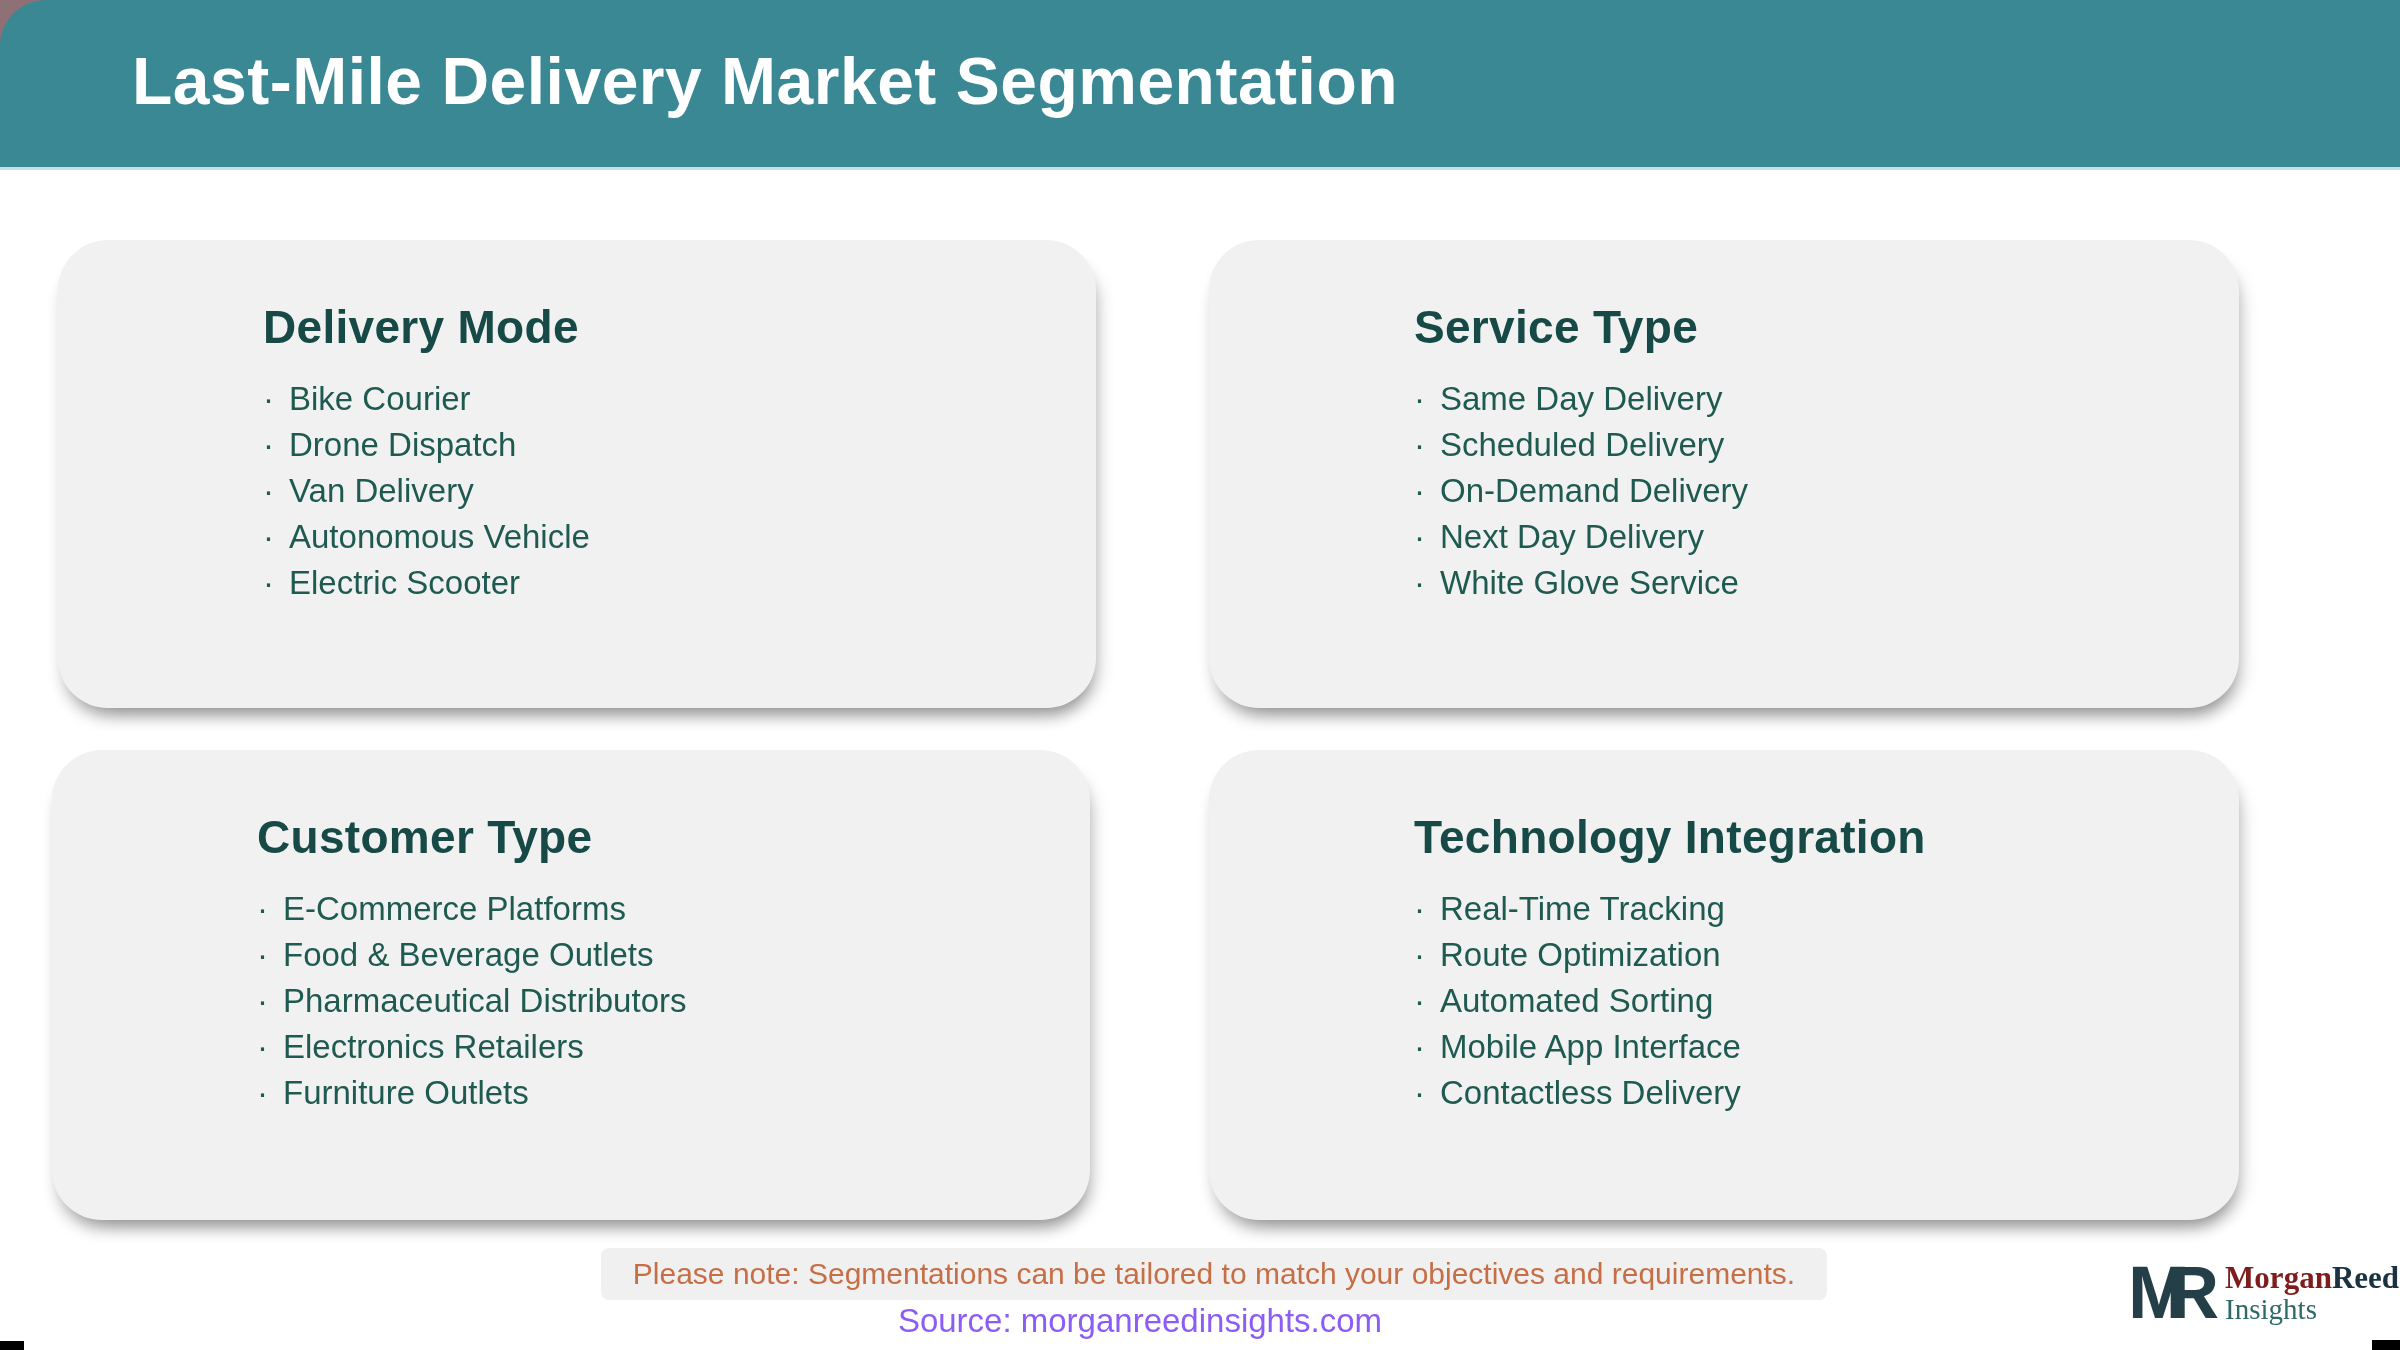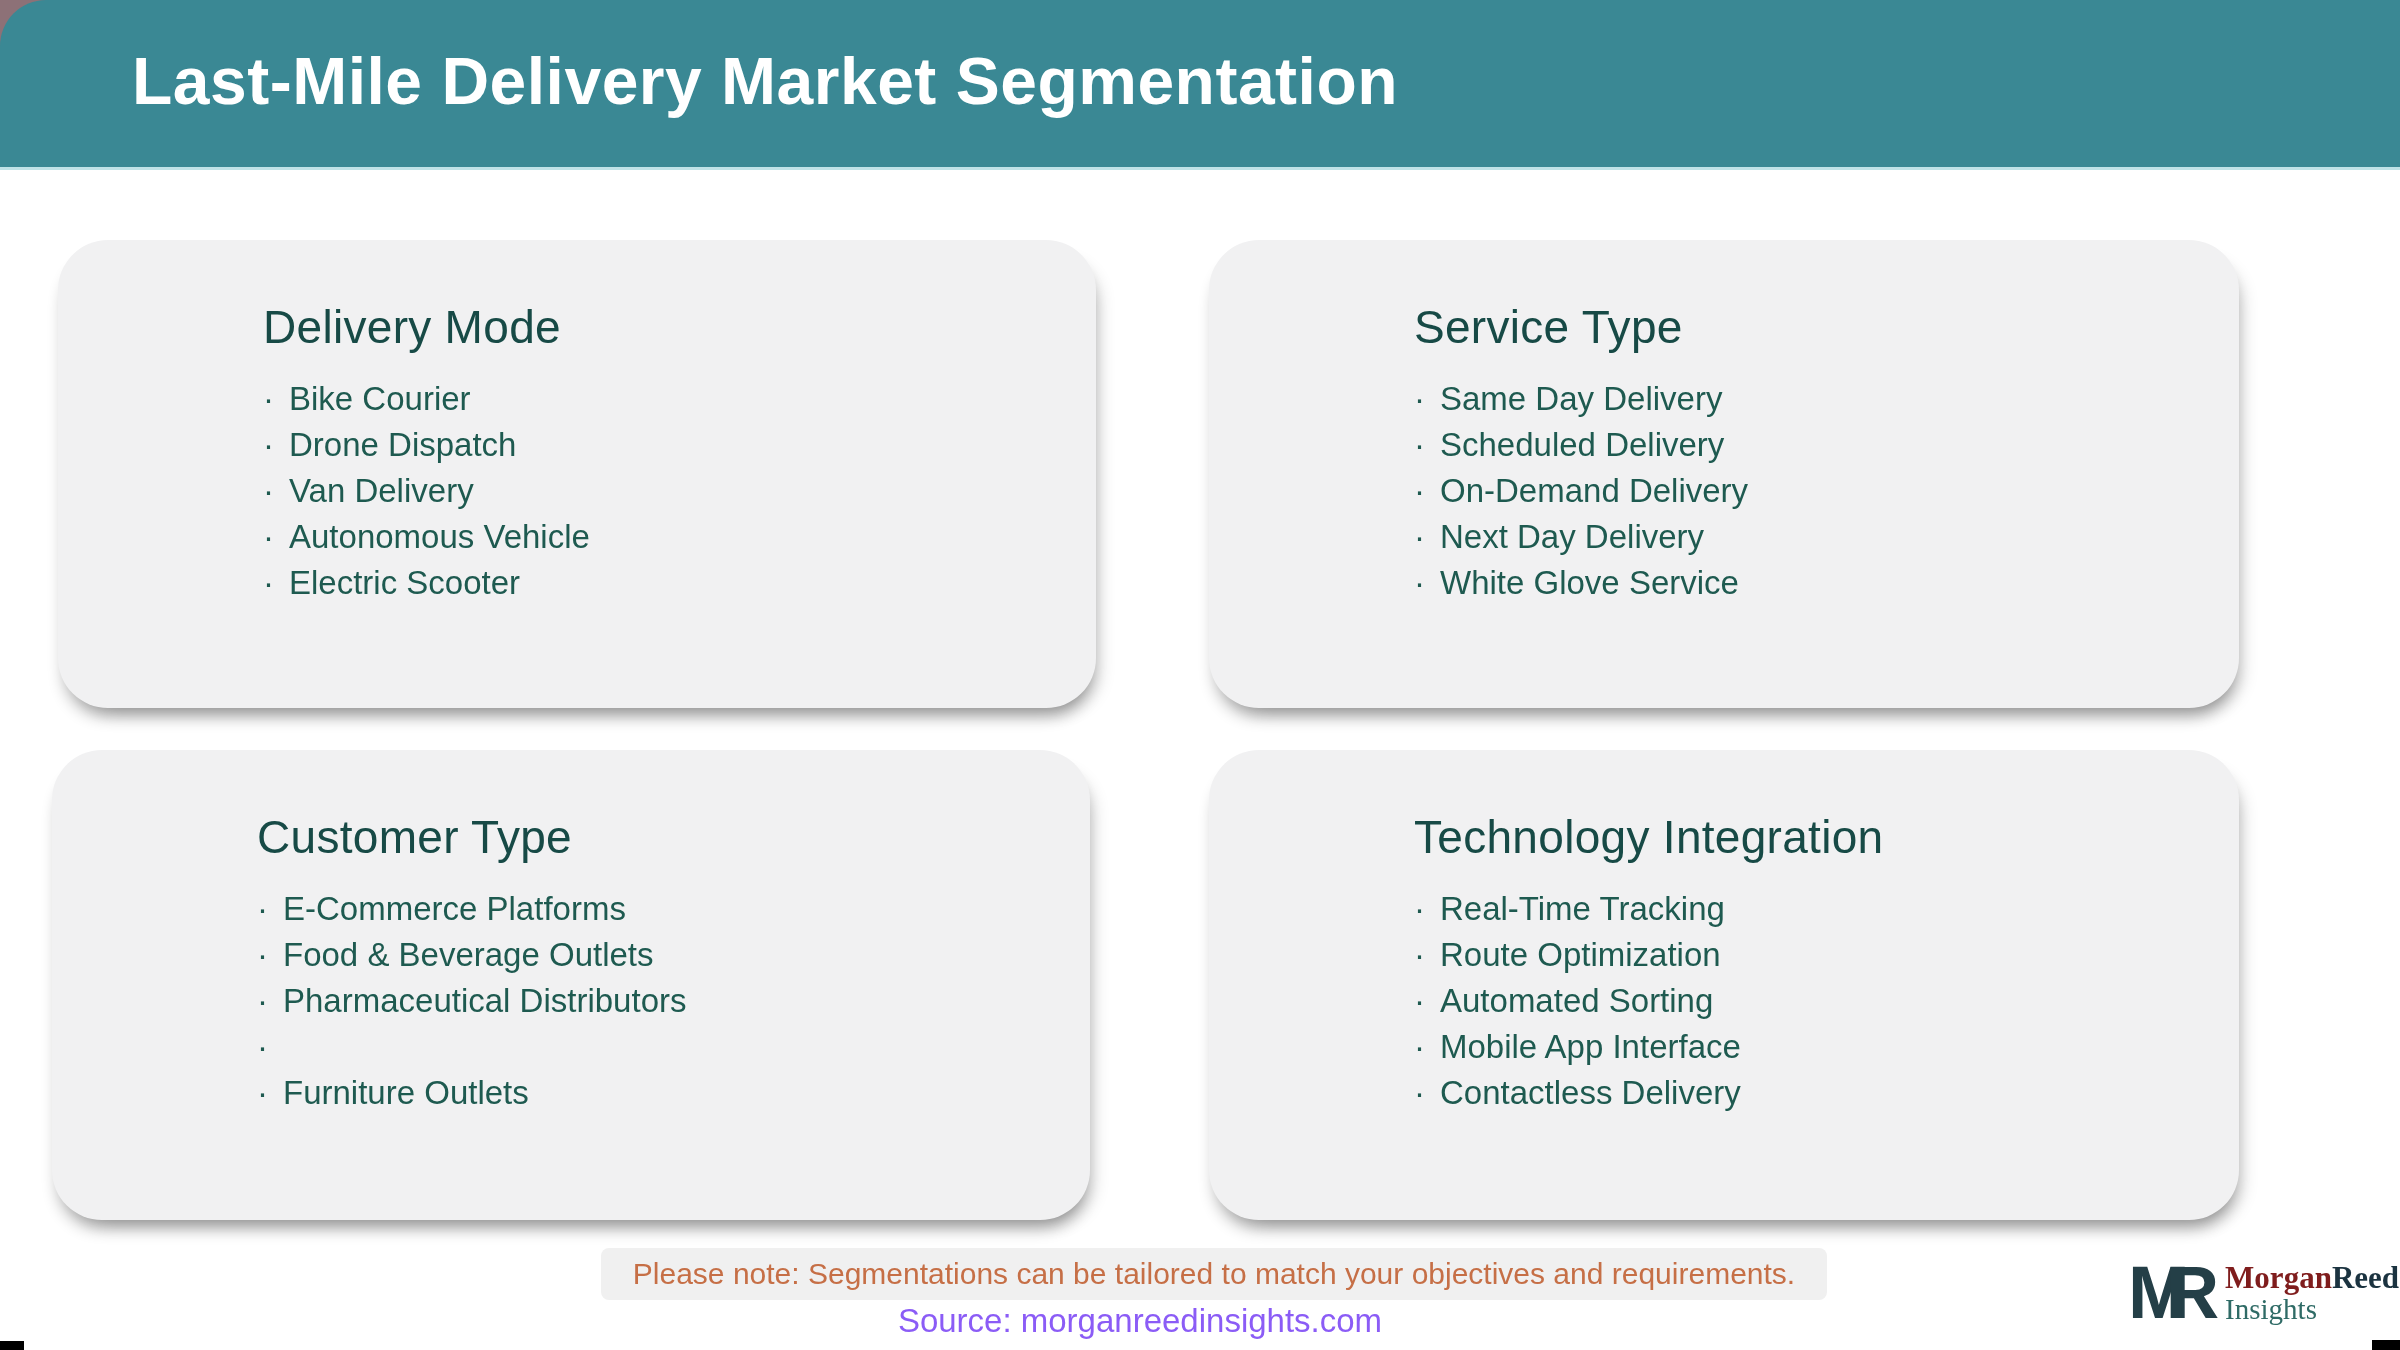--- a/index.html
+++ b/index.html
@@ -35,21 +35,21 @@
 
   .card {
     position:absolute;
     background:#f1f1f2;
     border-radius:50px;
     box-shadow: 0 14px 16px -6px rgba(0,0,0,0.32),
                 12px 12px 18px -10px rgba(0,0,0,0.20);
   }
   .card-inner { padding:60px 50px 0 205px; }
   .card-title {
-    font-size:46px; font-weight:400;
+    font-size:46px; font-weight:700;
     color:#174a46;
     letter-spacing:0.3px;
     margin-bottom:22px;
     white-space:nowrap;
   }
   .card-list { list-style:none; }
   .card-list li {
     display:flex; align-items:baseline;
     font-size:33px; line-height:46px;
     color:#1e5a50;
@@ -176,20 +176,21 @@
       <li>
           <span class="bullet">·</span>
           <span>Food &amp; Beverage Outlets</span>
         </li>
       <li>
           <span class="bullet">·</span>
           <span>Pharmaceutical Distributors</span>
         </li>
       <li>
           <span class="bullet">·</span>
+          <span>Electronics Retailers</span>
         </li>
       <li>
           <span class="bullet">·</span>
           <span>Furniture Outlets</span>
         </li>
     </ul>
   </div>
 </section>
 
 <section class="card" id="card-technology">

